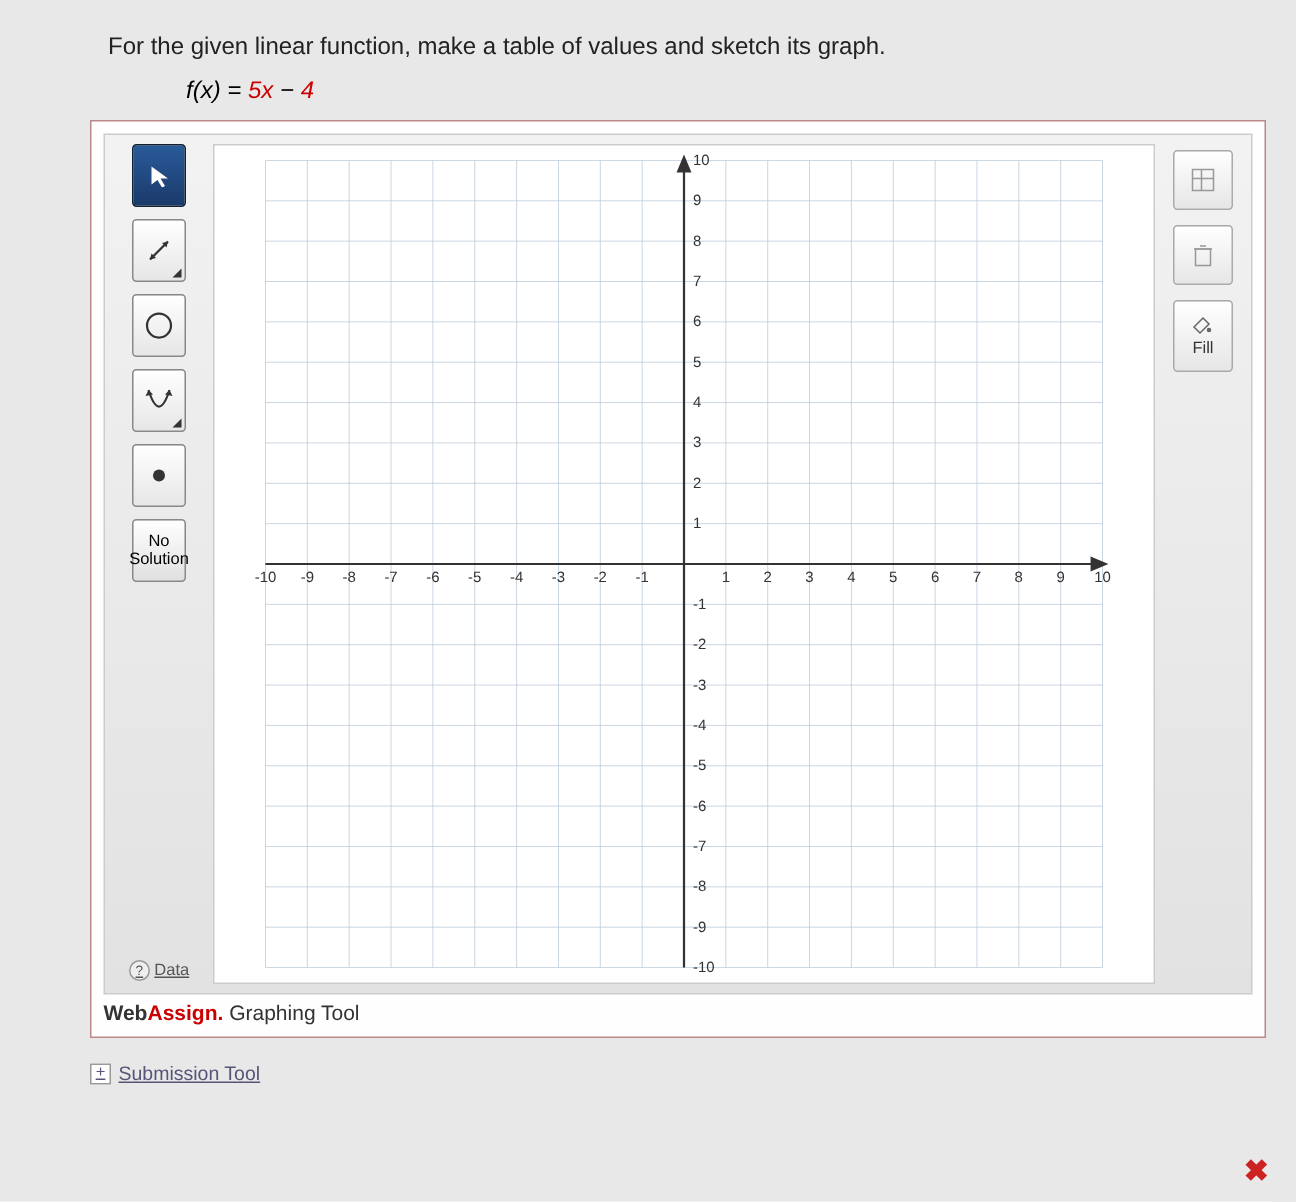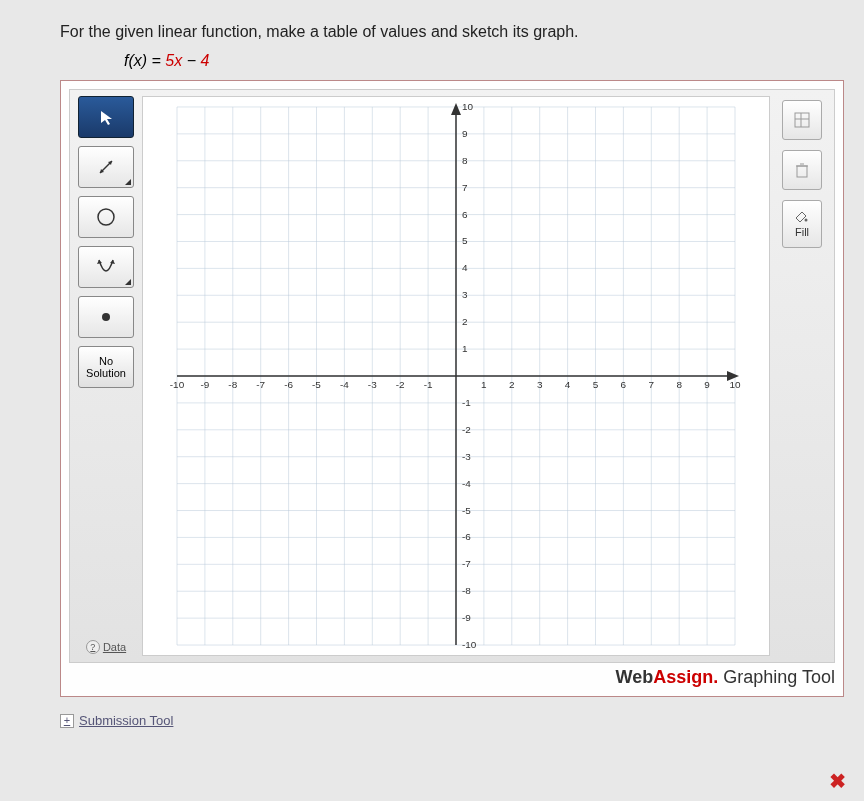--- a/index.html
+++ b/index.html
@@ -1,36 +1,36 @@
 <!DOCTYPE html>
 <html><head>
 <meta charset="utf-8">
 <style>
 *{box-sizing:border-box;margin:0;padding:0}
 body{font-family:Verdana,Arial,sans-serif;background:#e8e8e8;width:864px;height:801px;overflow:hidden;position:relative}
 .wrap{padding:10px 20px 0 60px}
-.prompt{font-size:16px;color:#222;margin:10px 0 8px;line-height:1.5}
+.prompt{font-size:16px;color:#222;margin:10px 12px 8px;line-height:1.5}
 .eq{margin-left:64px;font-style:italic;font-size:16px}
 .eq .fx{color:#000}
 .eq .five{color:#c00}
 .eq .four{color:#c00}
 .graph-container{border:1px solid #b88;background:#fefefe;padding:8px;margin-top:10px;position:relative}
 .gray-panel{background:linear-gradient(#f2f2f2,#e2e2e2);border:1px solid #ccc;padding:6px;display:flex;gap:6px}
 .toolbar{display:flex;flex-direction:column;gap:8px;width:60px;align-items:center}
-.tool-btn{width:56px;height:42px;border:1px solid #888;border-radius:3px;background:linear-gradient(#fff,#e6e6e6);display:flex;align-items:center;justify-content:center;font-size:16px;cursor:pointer;position:relative}
+.tool-btn{width:36px;height:42px;border:1px solid #888;border-radius:3px;background:linear-gradient(#fff,#e6e6e6);display:flex;align-items:center;justify-content:center;font-size:16px;cursor:pointer;position:relative}
 .tool-btn.selected{background:linear-gradient(#2a5a9a,#1a3a6a);color:#fff;border-color:#123}
 .tool-btn.nosol{height:42px;font-size:11px;line-height:1.1;text-align:center;background:linear-gradient(#fff,#e0e0e0)}
 .corner{position:absolute;bottom:2px;right:2px;width:0;height:0;border-left:6px solid transparent;border-bottom:6px solid #333}
 .svg-area{flex:1;background:#fff;border:1px solid #ccc}
 .right-tools{display:flex;flex-direction:column;gap:10px;width:52px;align-items:center;padding-top:4px}
 .rt-btn{width:40px;height:40px;border:1px solid #aaa;border-radius:3px;background:linear-gradient(#fff,#e6e6e6);display:flex;align-items:center;justify-content:center;font-size:11px;cursor:pointer;color:#666}
 .fill-btn{flex-direction:column;gap:2px;font-size:11px;height:48px;color:#333}
 .help-link{margin-top:auto;font-size:11px;text-decoration:underline;color:#555;display:flex;align-items:center;gap:3px;cursor:pointer;padding-bottom:2px}
 .help-icon{width:14px;height:14px;border:1px solid #999;border-radius:50%;background:#eee;font-size:9px;display:flex;align-items:center;justify-content:center}
-.branding{text-align:right;font-size:18px;margin-top:4px;color:#333}
+.branding{text-align:left;font-size:14px;margin-top:4px;color:#333}
 .branding .wa{font-weight:bold}
 .branding .assign{color:#c00;font-weight:bold}
 .sub-link{margin-top:16px;font-size:13px;text-decoration:underline;color:#557;cursor:pointer;display:inline-flex;align-items:center;gap:5px}
 .plus-box{width:14px;height:14px;border:1px solid #999;background:#fff;font-size:11px;display:flex;align-items:center;justify-content:center;line-height:1}
 .x-close{position:absolute;bottom:8px;right:18px;color:#c22;font-weight:bold;font-size:20px;cursor:pointer}
 line.grid{stroke:#b8c8d8;stroke-width:0.5}
 line.axis{stroke:#333;stroke-width:1.5}
 text.tick{font-size:10px;fill:#333;font-family:Arial}
 polygon.arrow{fill:#333}
 </style>

